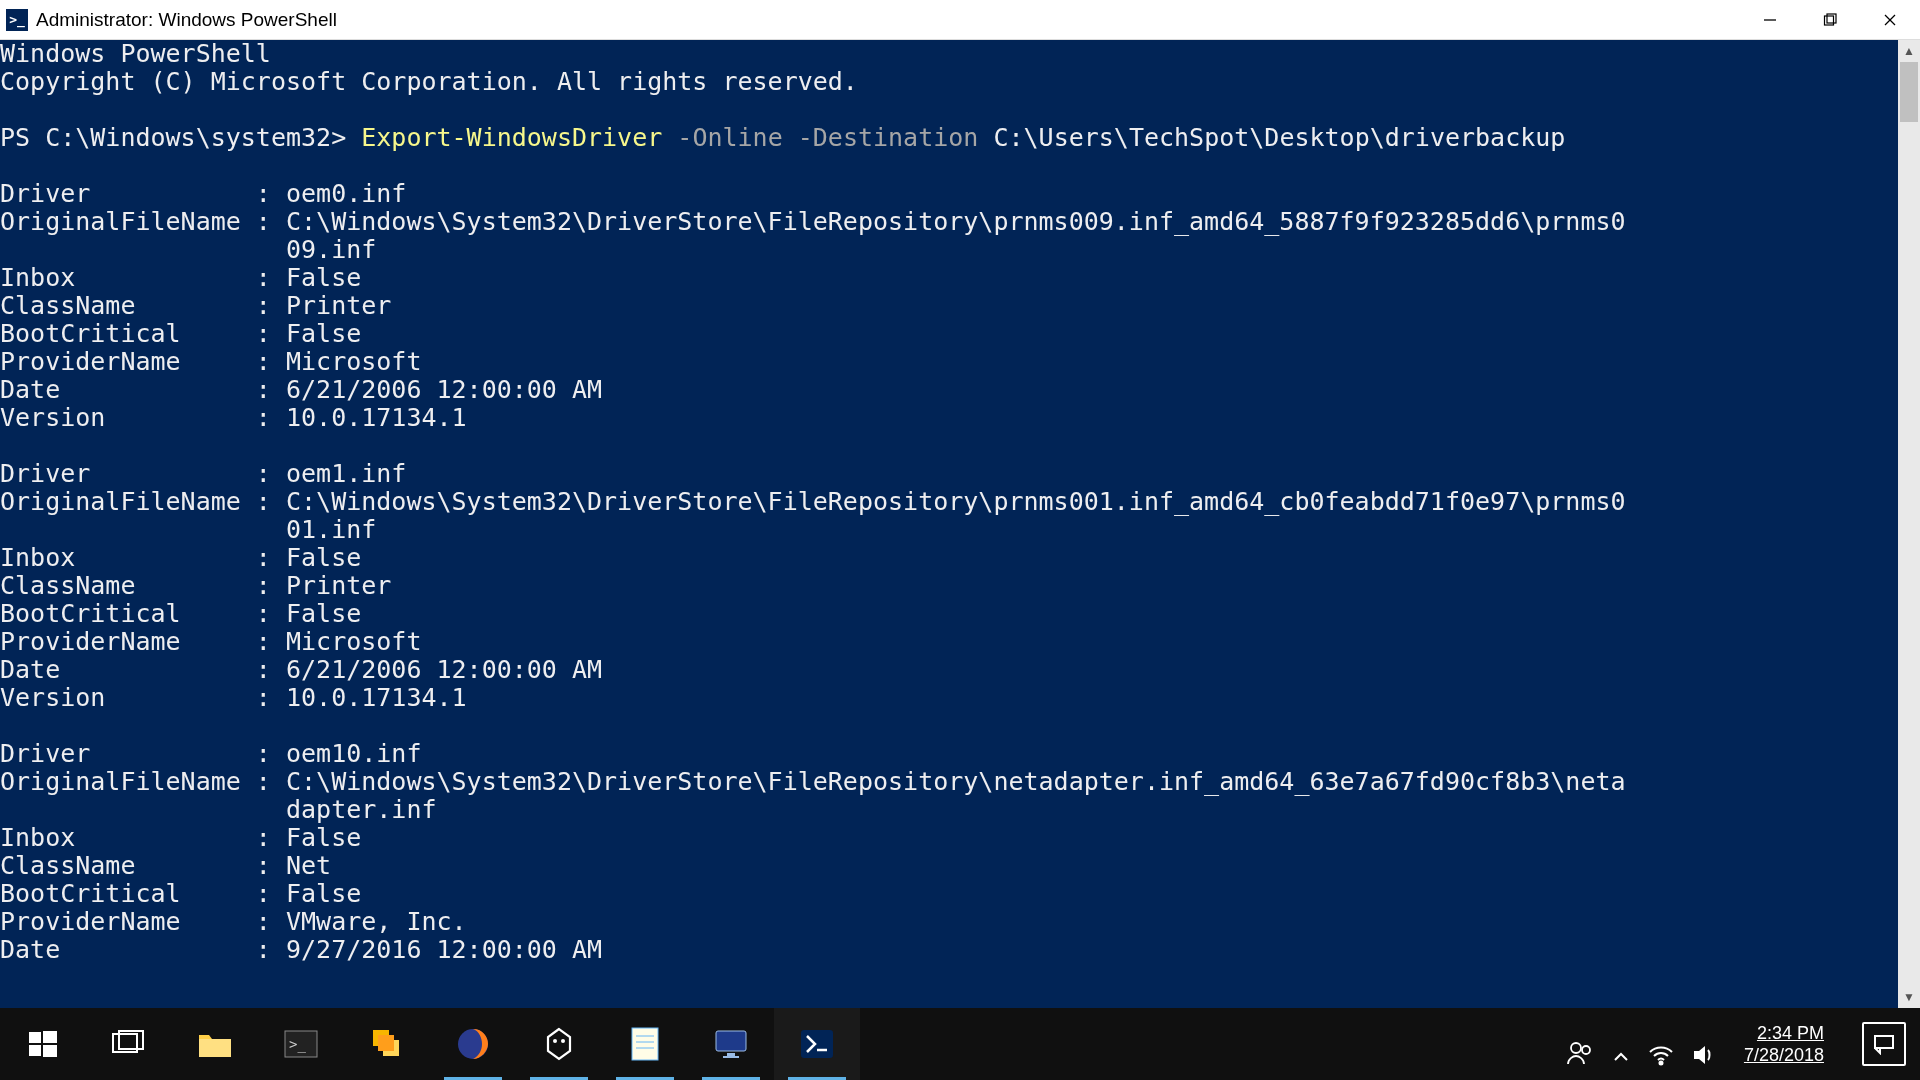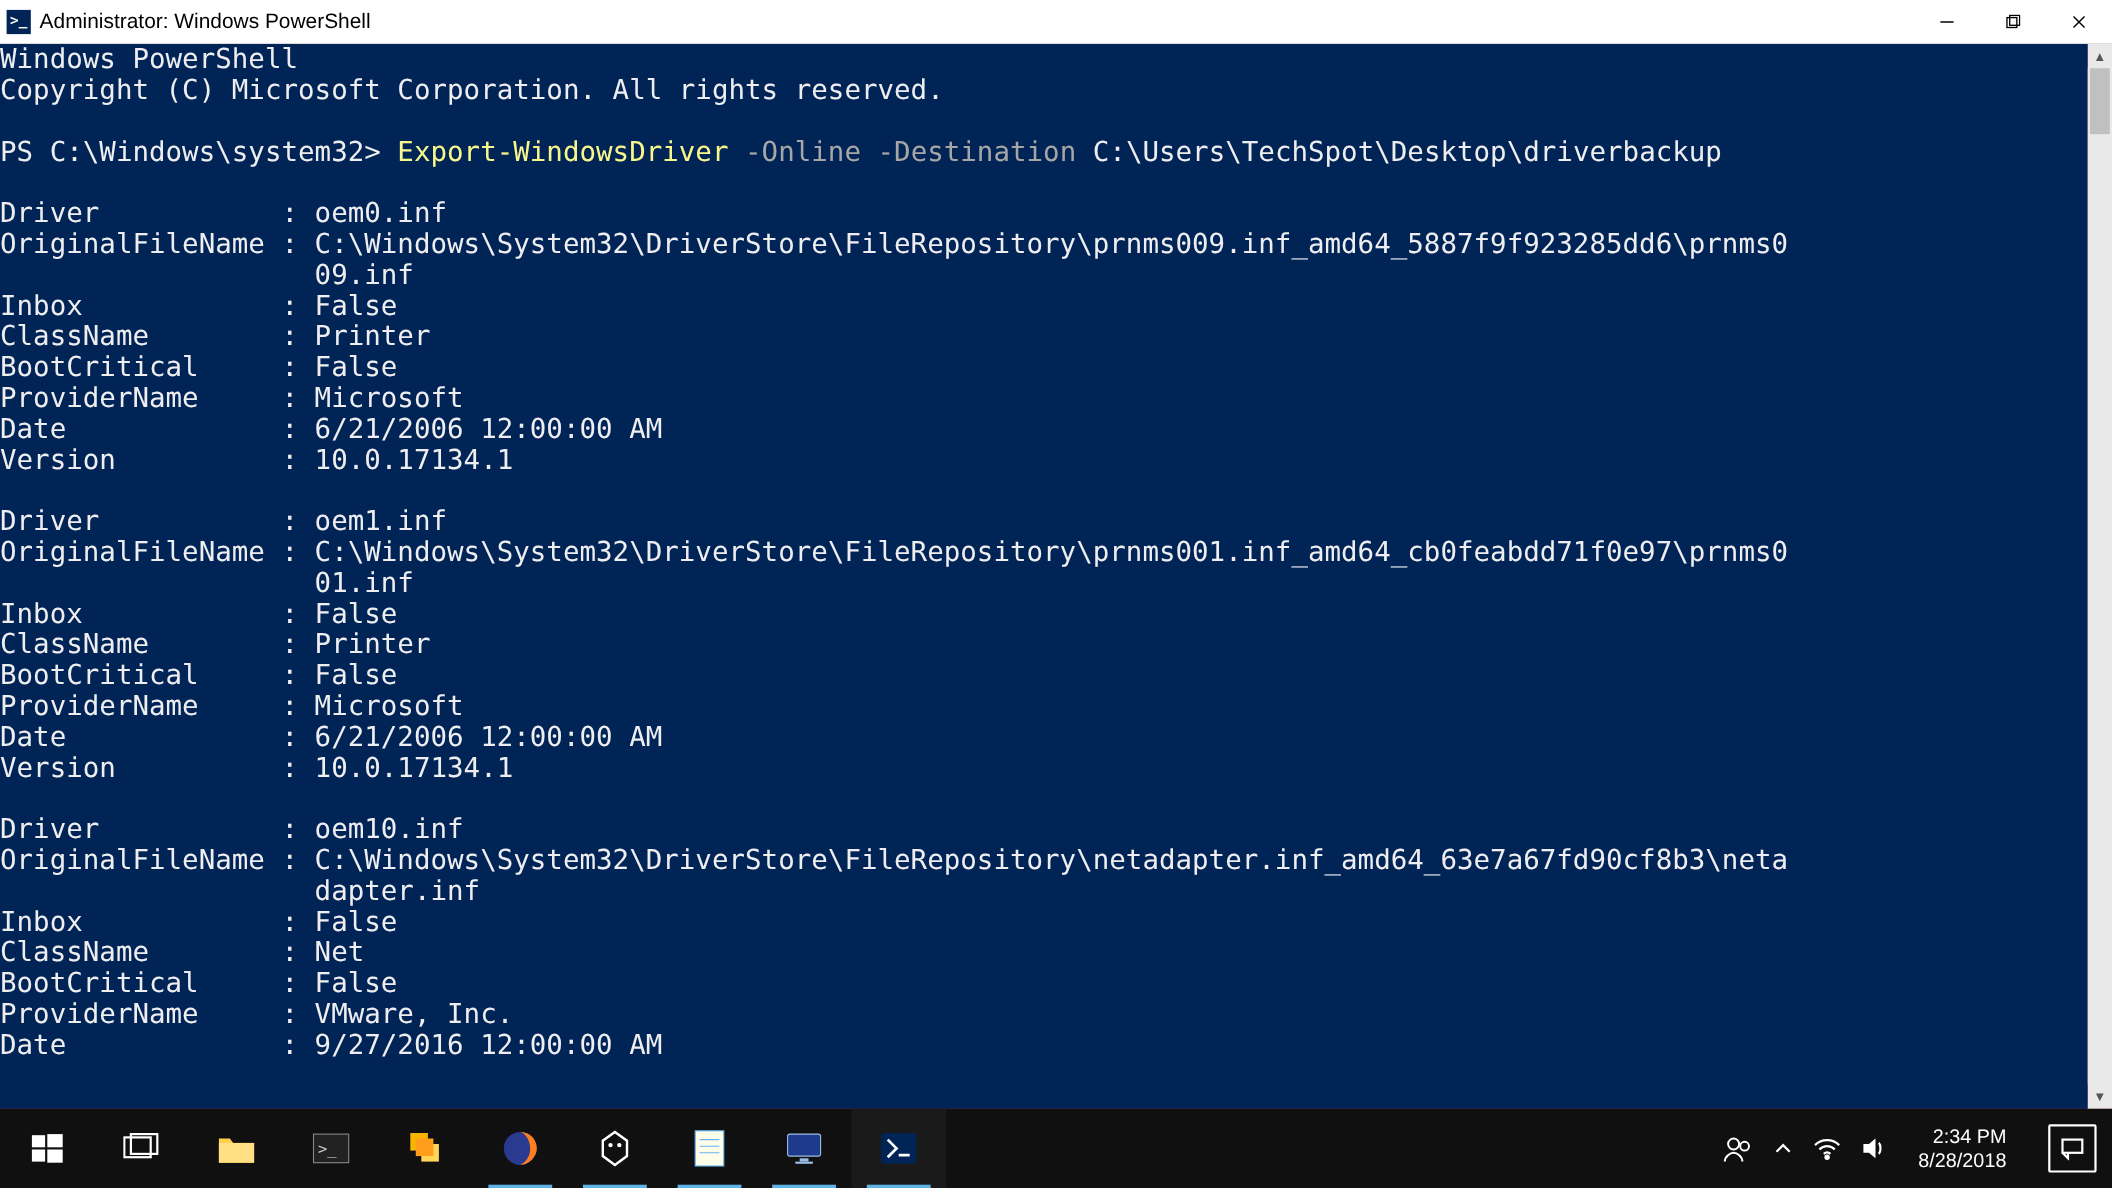--- a/index.html
+++ b/index.html
@@ -19,21 +19,21 @@
     width: 22px; height: 22px; background: #012456; margin-right: 8px;
     display:flex; align-items:center; justify-content:center;
   }
   .titlebar .ps-icon span { color:#fff; font-size:13px; font-weight:bold; font-family:Consolas,monospace; }
   .titlebar .title { font-size: 19px; color:#000; }
   .titlebar .spacer { flex:1; }
   .win-btn { width: 60px; height: 40px; display:flex; align-items:center; justify-content:center; color:#000; }
   .win-btn svg { width:14px; height:14px; }
 
   
-  .terminal-wrap { flex:1; display:flex; background:#be185d; }
+  .terminal-wrap { flex:1; display:flex; background:#000000; }
   .terminal {
     flex:1; background:#012456; color:#eeeef0;
     font-family: Consolas, "Lucida Console", monospace;
     font-size: 25px; line-height: 28px;
     white-space: pre; overflow:hidden;
     padding: 0 0 0 0;
   }
   .scrollbar {
     width: 22px; background:#e9e9e9; display:flex; flex-direction:column;
     align-items:center; justify-content:space-between;
@@ -53,21 +53,21 @@
   }
   .tb-item {
     width:86px; height:72px; display:flex; align-items:center; justify-content:center;
     position:relative;
   }
   .tb-item.active::after {
     content:""; position:absolute; bottom:0; left:14px; right:14px; height:3px; background:#5fb2e6;
   }
   .tb-item.running { background:#1a1a1a; }
   .tb-spacer { flex:1; }
-  .tray { display:flex; align-items:center; gap:18px; padding-right:14px; }
+  .tray { display:flex; align-items:flex-end; gap:18px; padding-right:14px;text-decoration:underline; }
   .tray-icon { color:#fff; display:flex; align-items:center; justify-content:center; }
   .clock { text-align:right; font-size:18px; line-height:22px; padding:0 10px;}
   .notif { width:44px; height:44px; border:2px solid #fff; border-radius:2px; display:flex; align-items:center; justify-content:center; margin-left:10px;}
   .notif svg { width:22px; height:22px; }
 
   
   .ic { width:36px; height:36px; display:flex; align-items:center; justify-content:center; }
 </style>
 </head>
 <body>
@@ -263,21 +263,21 @@
         </svg>
     </div>
     <div class="tray-icon">
       <svg width="24" height="22" viewBox="0 0 24 22" fill="#fff">
           <path d="M2 7h5l6-5v18l-6-5H2z"></path>
           <path d="M16 6c2 2 2 8 0 10" stroke="#fff" stroke-width="2" fill="none"></path>
         </svg>
     </div>
     <div class="clock">
       <div>2:34 PM</div>
-      <div>8/28/2018</div>
+      <div>7/28/2018</div>
     </div>
     <div class="notif">
       <svg viewBox="0 0 22 22">
           <rect x="2" y="3" width="18" height="12" fill="none" stroke="#fff" stroke-width="2"></rect>
           <path d="M2 15l5 5v-5" fill="none" stroke="#fff" stroke-width="2"></path>
         </svg>
     </div>
   </div>
 </div>
 

